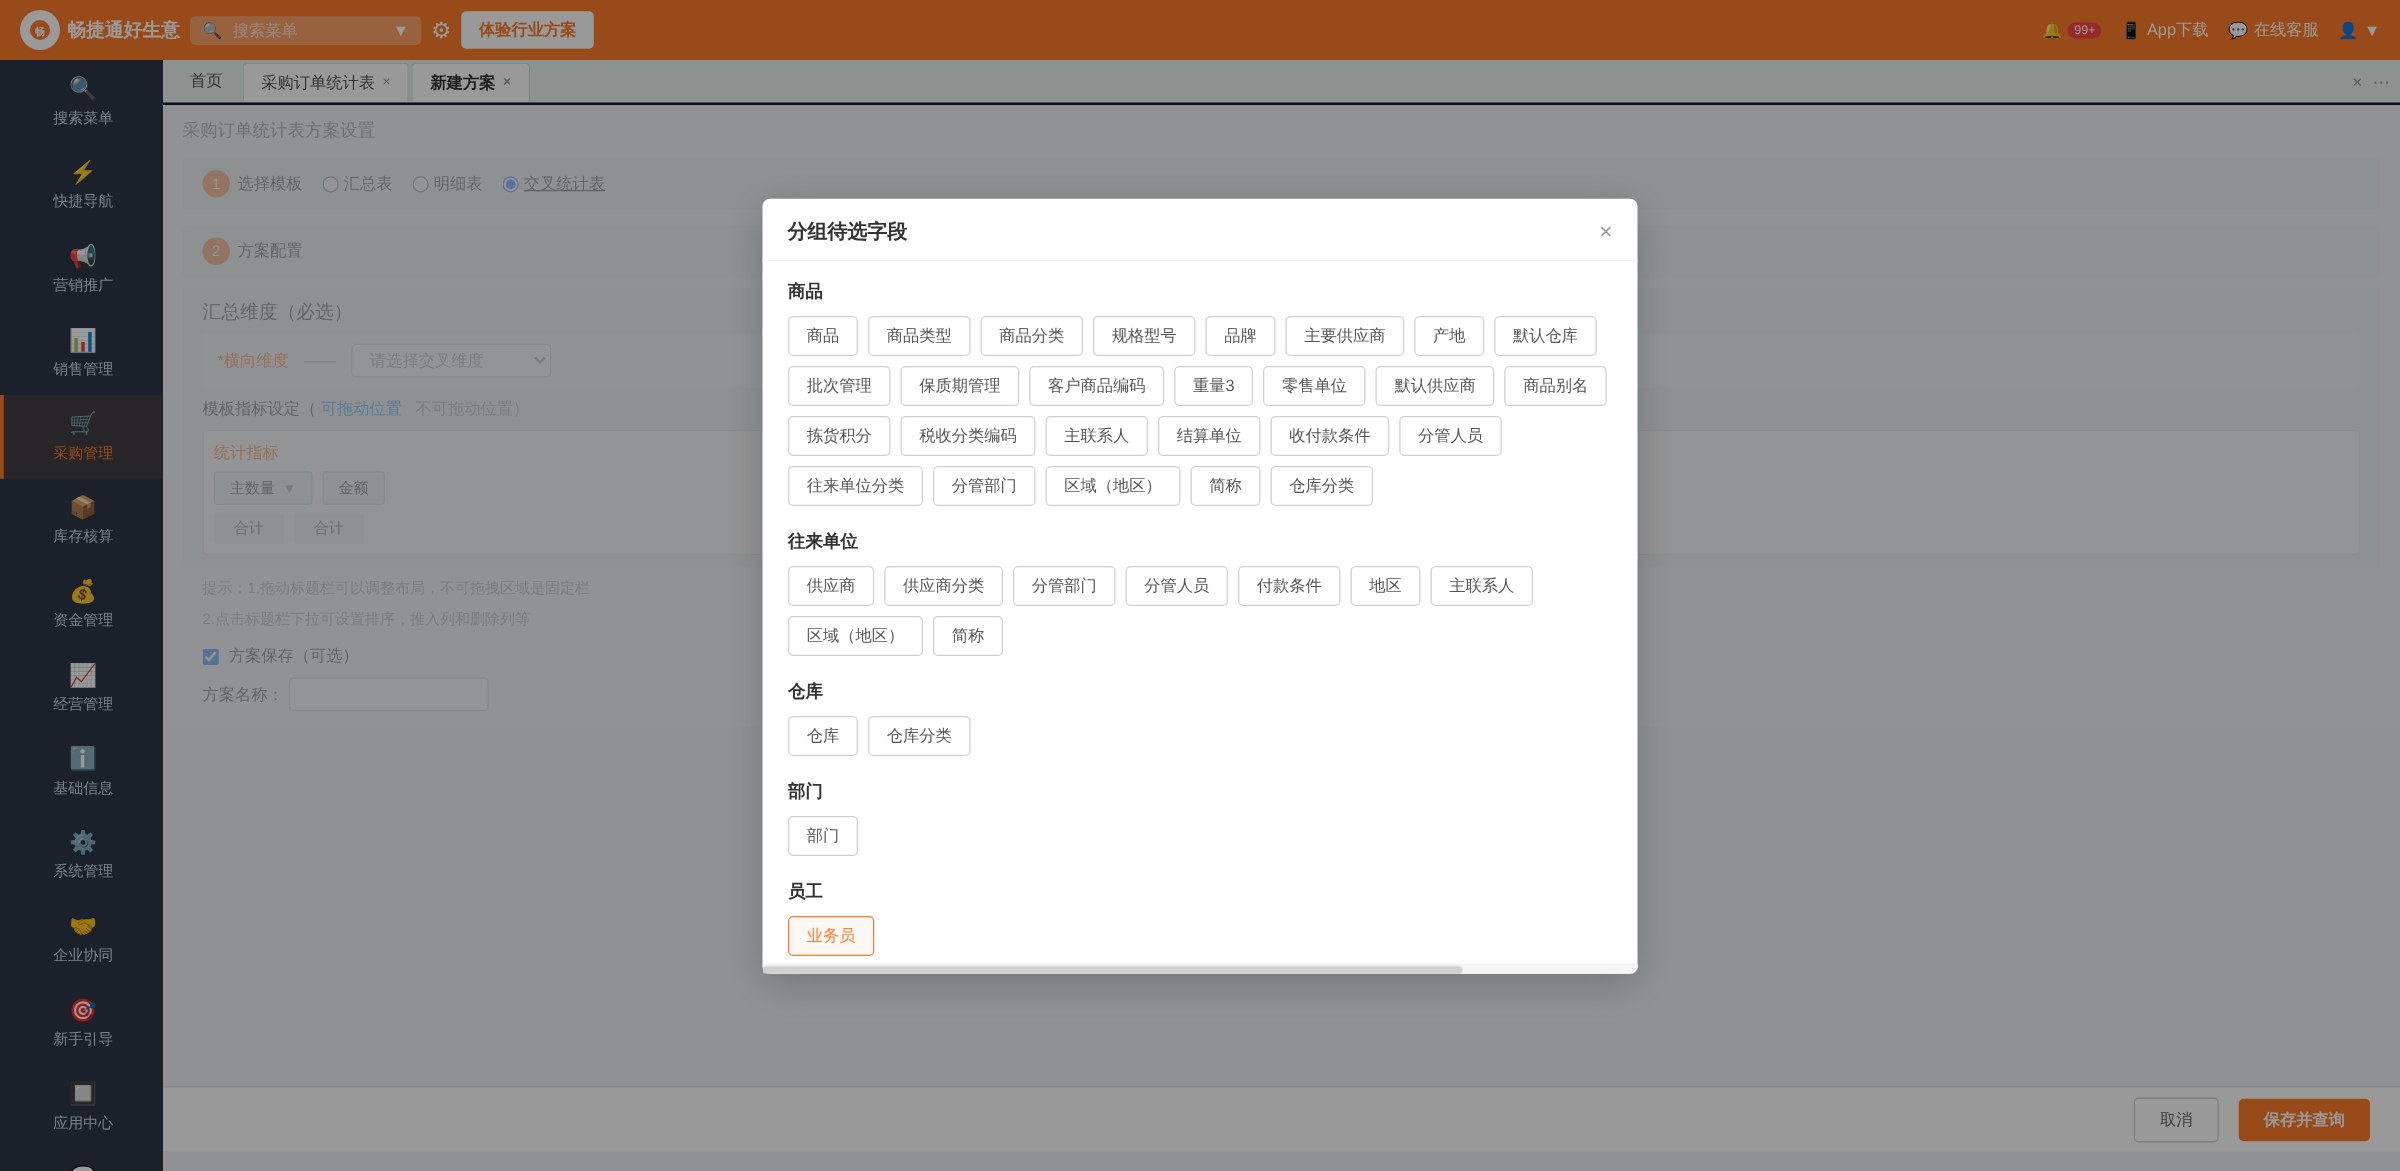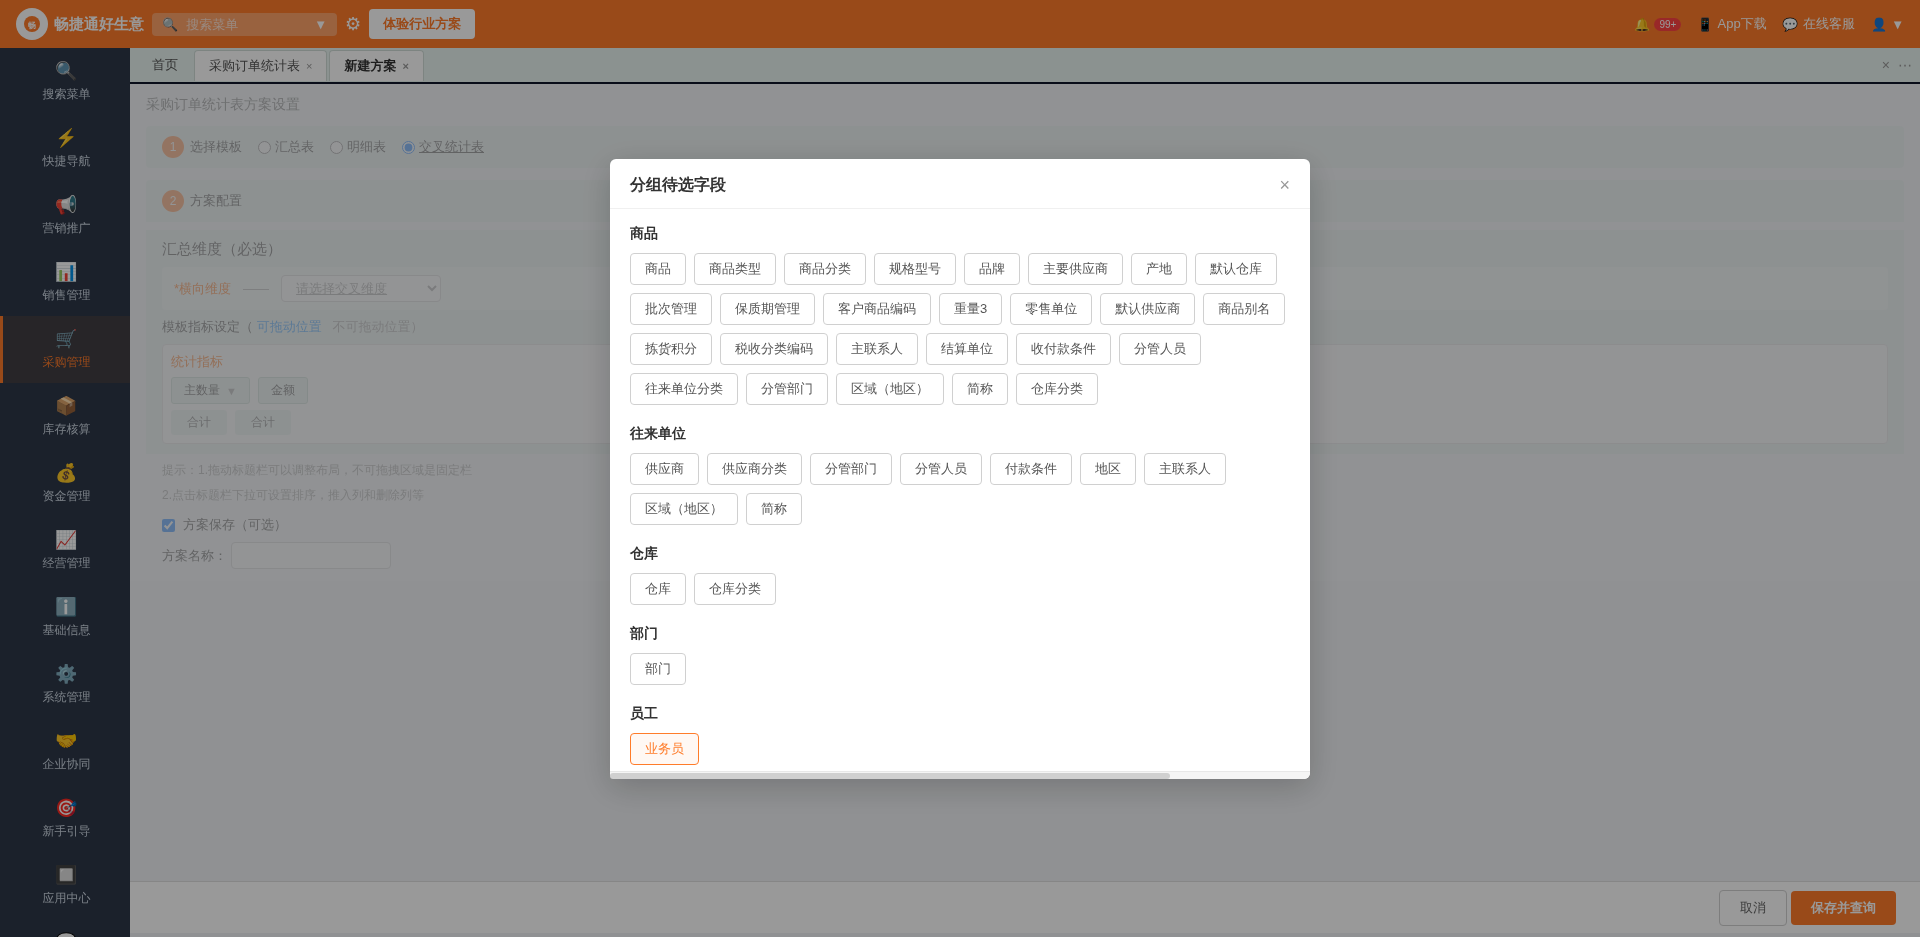--- a/index.html
+++ b/index.html
@@ -92,28 +92,28 @@
     
     .page-content {
       padding: 12px 16px;
       background: #f5f7fa;
     }
     .page-header { font-size: 14px; color: #666; margin-bottom: 12px; }
 
     
     .bottom-bar {
       position: fixed;
-      bottom: 4px; left: 130px; right: 0;
+      bottom: 16px; left: 130px; right: 0;
       height: 52px;
       background: white;
       display: flex;
       align-items: center;
       justify-content: flex-end;
       padding: 0 24px;
-      gap: 4px;
+      gap: 16px;
       border-top: 1px solid #e0e0e0;
       z-index: 80;
     }
     .btn-cancel { padding: 8px 20px; border: 1px solid #d0d0d0; background: white; color: #666; border-radius: 4px; cursor: pointer; font-size: 13px; }
     .btn-save { padding: 8px 20px; background: #ff7c2a; color: white; border: none; border-radius: 4px; cursor: pointer; font-size: 13px; font-weight: bold; }
 
     
     .modal-overlay {
       position: fixed;
       top: 0; left: 0; right: 0; bottom: 0;
@@ -337,21 +337,21 @@
 
     <div style="display:flex;align-items:center;gap:6px;margin-bottom:8px;background:#e8f4f0;padding:10px 16px;border-radius:4px 4px 0 0;">
       <div style="width:22px;height:22px;border-radius:50%;background:#ff7c2a;color:white;font-size:12px;display:flex;align-items:center;justify-content:center;">2</div>
       <span>方案配置</span>
     </div>
     <div style="background:#e8f4f0;padding:10px 16px;margin-bottom:8px;">
       <div style="font-size:15px;color:#333;margin-bottom:8px;">汇总维度（必选）</div>
       <div style="display:flex;align-items:center;gap:12px;padding:8px 12px;background:rgba(255,255,255,0.5);border-radius:4px;margin-bottom:8px;">
         <span style="color:#ff6600;font-size:13px;">*横向维度</span>
         <span style="color:#999;font-size:13px;">——</span>
-        <select style="border:1px solid #d0d0d0;border-radius:4px;padding:4px 10px;font-size:13px;color:#999;background:white;min-width:160px;text-decoration:underline;">
+        <select style="border:1px solid #d0d0d0;border-radius:4px;padding:4px 10px;font-size:13px;color:#999;background:white;min-width:160px;">
           <option>请选择交叉维度</option>
         </select>
       </div>
       <div style="font-size:13px;color:#333;margin-bottom:8px;">模板指标设定（ <span style="color:#1890ff;">可拖动位置</span> &nbsp; <span style="color:#999;">不可拖动位置）</span></div>
       <div style="background:white;border:1px solid #e0e0e0;border-radius:4px;padding:8px;">
         <div style="color:#ff6600;font-size:13px;margin-bottom:6px;">统计指标</div>
         <div style="display:flex;gap:8px;">
           <div style="background:#e8f4f0;border:1px solid #c0d8cc;padding:4px 12px;border-radius:3px;font-size:12px;display:flex;align-items:center;gap:6px;">
             <span>主数量</span>
             <span style="color:#999;font-size:11px;">▼</span>

